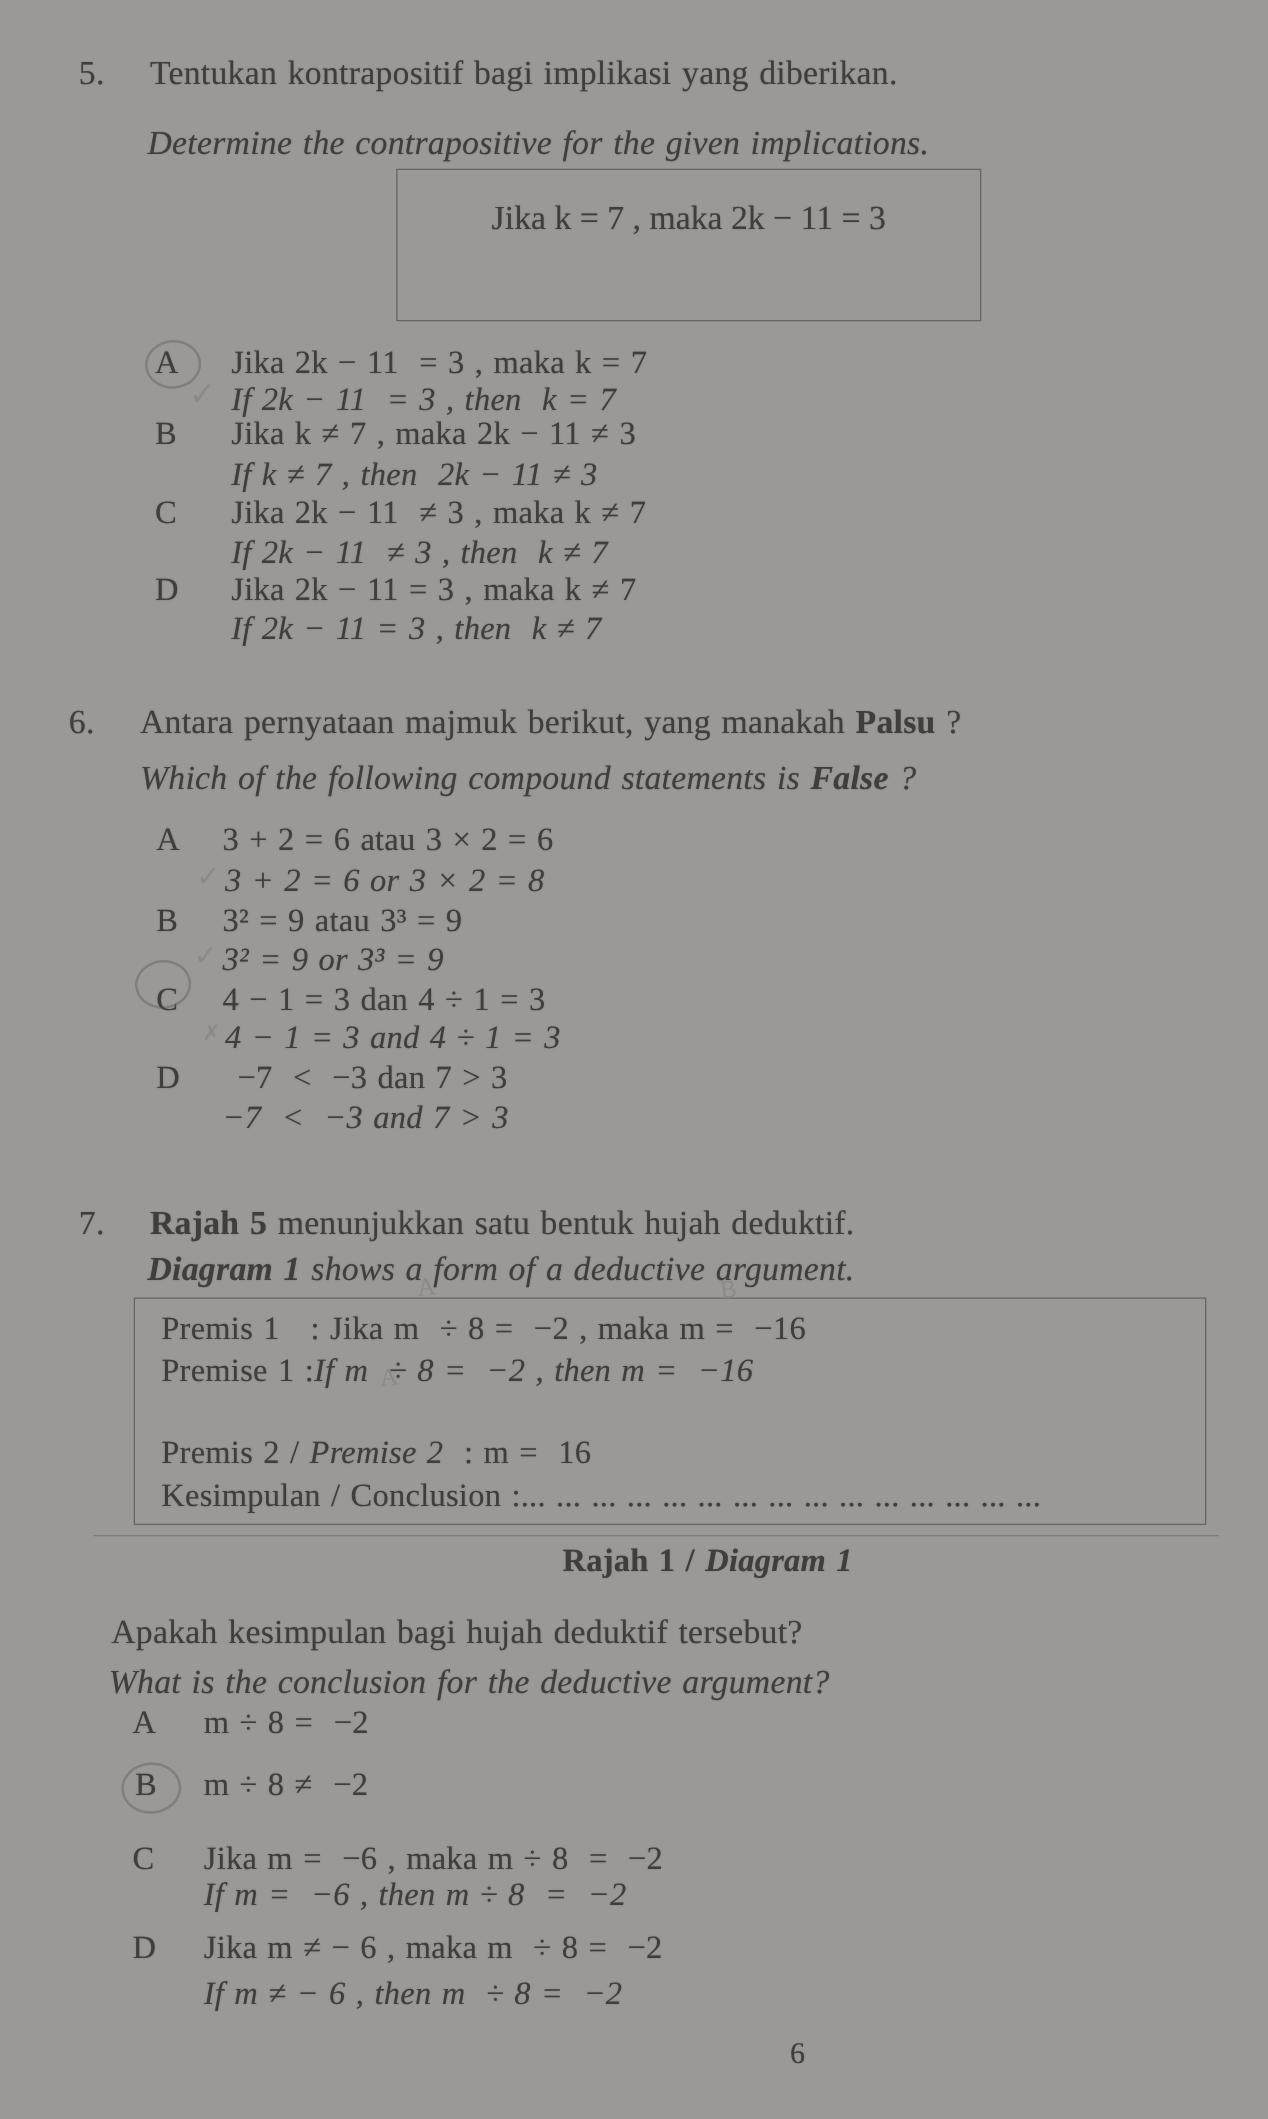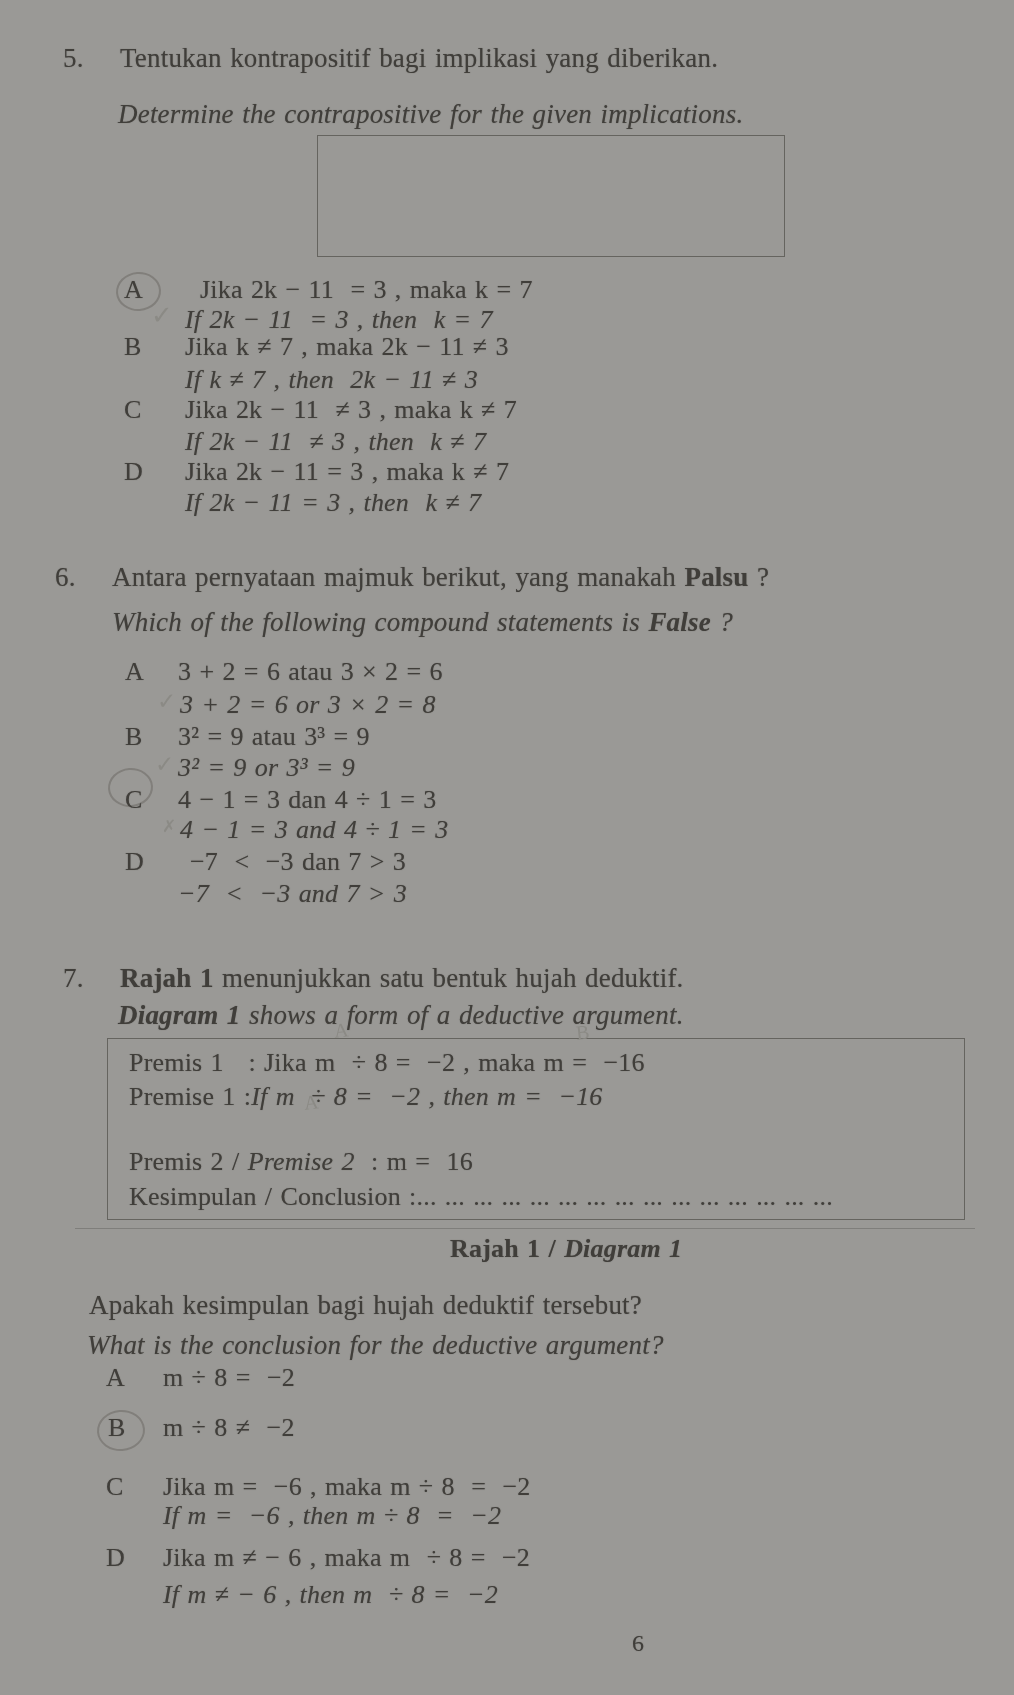--- a/index.html
+++ b/index.html
@@ -41,25 +41,26 @@
 </head>
 <body>
 
 <div class="page">
 
   <div class="t hd" style="left:63px;top:43px;">5.</div>
   <div class="t hd" style="left:120px;top:43px;">Tentukan kontrapositif bagi implikasi yang diberikan.</div>
   <div class="t hd italic" style="left:118px;top:99px;">Determine the contrapositive for the given implications.</div>
 
   <div class="box" style="left:317px;top:135px;width:466px;height:120px;">
+    <div class="boxline" style="top:23px;">Jika k = 7 , maka 2k − 11 = 3</div>
   </div>
 
   <div class="pencil-circle" style="left:116px;top:272px;width:41px;height:35px;"></div>
   <div class="t" style="left:124px;top:275px;">A</div>
-  <div class="t" style="left:200px;top:275px;text-align:center;">Jika 2k − 11  = 3 , maka k = 7</div>
+  <div class="t" style="left:185px;top:275px;text-align:center;">Jika 2k − 11  = 3 , maka k = 7</div>
   <div class="t pencil" style="left:151px;top:301px;">✓</div>
   <div class="t italic" style="left:185px;top:305px;">If 2k − 11  = 3 , then  k = 7</div>
 
   <div class="t" style="left:124px;top:332px;">B</div>
   <div class="t" style="left:185px;top:332px;">Jika k ≠ 7 , maka 2k − 11 ≠ 3</div>
   <div class="t italic" style="left:185px;top:365px;">If k ≠ 7 , then  2k − 11 ≠ 3</div>
 
   <div class="t" style="left:124px;top:395px;">C</div>
   <div class="t" style="left:185px;top:395px;">Jika 2k − 11  ≠ 3 , maka k ≠ 7</div>
   <div class="t italic" style="left:185px;top:427px;">If 2k − 11  ≠ 3 , then  k ≠ 7</div>
@@ -86,21 +87,21 @@
   <div class="t" style="left:125px;top:785px;">C</div>
   <div class="t" style="left:178px;top:785px;">4 − 1 = 3 dan 4 ÷ 1 = 3</div>
   <div class="t pencil" style="left:162px;top:812px;font-size:17px;">✗</div>
   <div class="t italic" style="left:180px;top:815px;">4 − 1 = 3 and 4 ÷ 1 = 3</div>
 
   <div class="t" style="left:125px;top:847px;">D</div>
   <div class="t" style="left:178px;top:847px;margin-left:12px;">−7  &lt;  −3 dan 7 &gt; 3</div>
   <div class="t italic" style="left:178px;top:879px;">−7  &lt;  −3 and 7 &gt; 3</div>
 
   <div class="t hd" style="left:63px;top:963px;">7.</div>
-  <div class="t hd" style="left:120px;top:963px;"><span class="inline bold">Rajah 1</span><span class="inline"> menunjukkan satu bentuk hujah deduktif.</span></div>
+  <div class="t hd" style="left:120px;top:963px;"><span class="inline bold">Rajah 5</span><span class="inline"> menunjukkan satu bentuk hujah deduktif.</span></div>
   <div class="t hd italic" style="left:118px;top:1000px;"><span class="inline bold">Diagram 1</span><span class="inline"> shows a form of a deductive argument.</span></div>
 
   <div class="box" style="left:107px;top:1038px;width:856px;height:180px;"></div>
 
   <div class="t pencil hand" style="left:334px;top:1020px;">A</div>
   <div class="t pencil hand" style="left:576px;top:1022px;">B</div>
   <div class="t pencil hand" style="left:304px;top:1092px;">A</div>
 
   <div class="t" style="left:129px;top:1048px;">Premis 1   : Jika m  ÷ 8 =  −2 , maka m =  −16</div>
   <div class="t" style="left:129px;top:1082px;"><span class="inline">Premise 1 :</span><span class="inline italic">If m  ÷ 8 =  −2 , then m =  −16</span></div>

